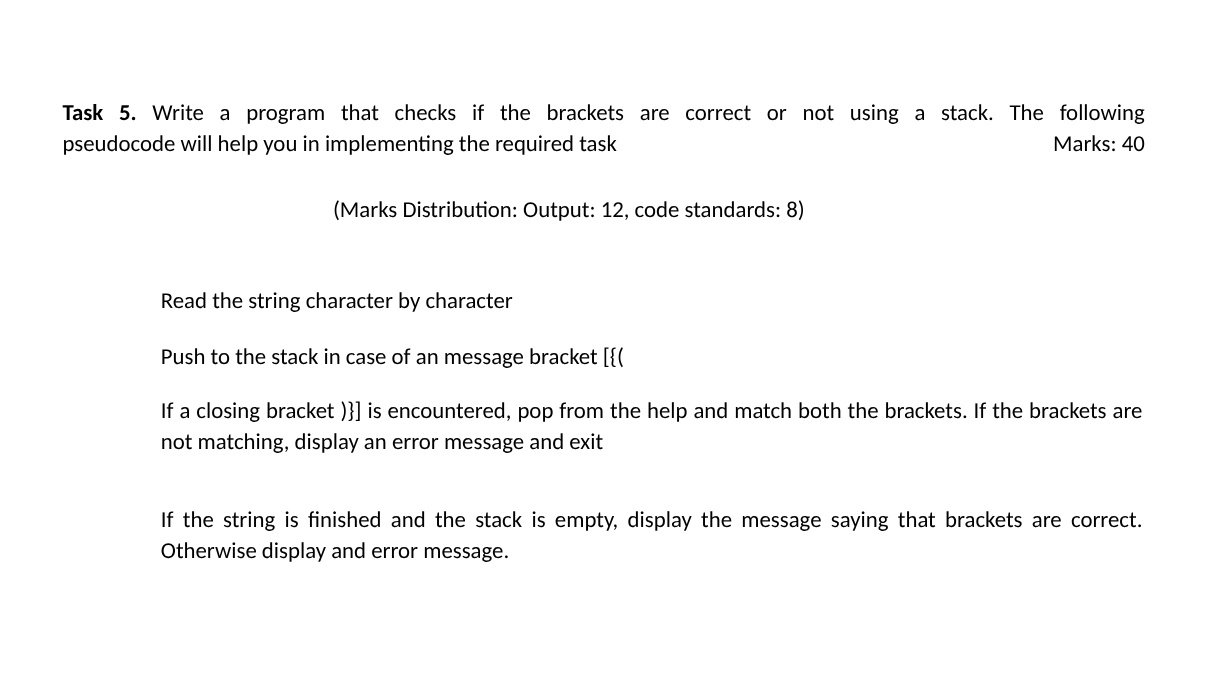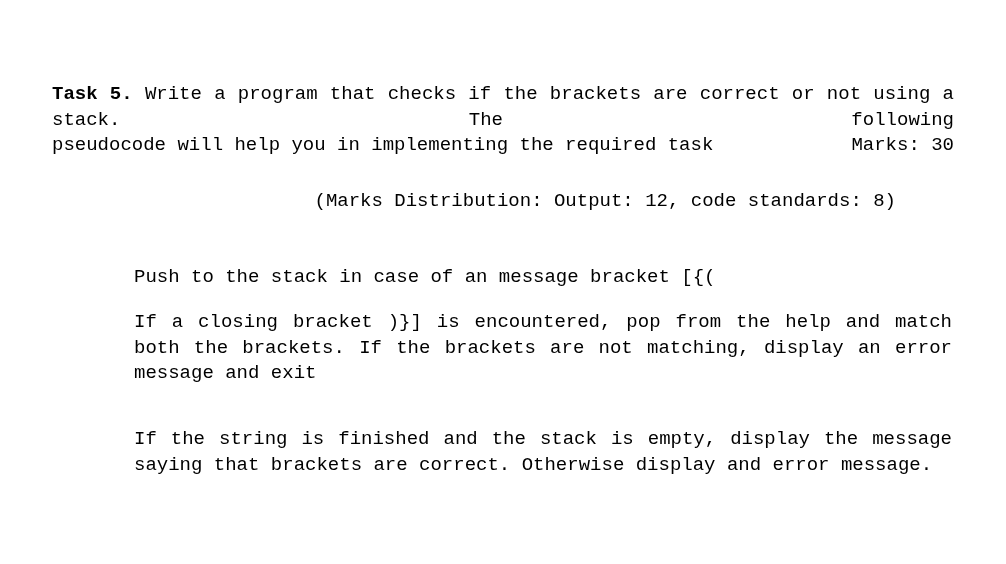--- a/index.html
+++ b/index.html
@@ -1,19 +1,18 @@
 <!DOCTYPE html>
 <html><head>
   <meta charset="utf-8">
   <style>
     * {
       margin: 0;
       padding: 0;
       box-sizing: border-box;
-      font-family: Liberation Mono, monospace;
     }
     body {
       width: 1006px;
       height: 564px;
       background: #ffffff;
       font-family: Calibri, 'Segoe UI', Arial, sans-serif;
       font-size: 19px;
       color: #000000;
       padding: 82px 52px 40px 52px;
       line-height: 1.35;
@@ -27,21 +26,21 @@
       text-align-last: justify;
     }
     .task-header .line2-wrap {
       display: flex;
       justify-content: space-between;
     }
     .task-label {
       font-weight: bold;
     }
     .marks-dist {
-      text-align: right;
+      text-align: center;
       margin-bottom: 50px;
       padding-right: 58px;
     }
     .pseudo-block {
       padding-left: 82px;
       padding-right: 2px;
     }
     .pseudo-item {
       margin-bottom: 20px;
       text-align: justify;
@@ -53,23 +52,24 @@
   </style>
 </head>
 <body>
 
 <div class="task-header">
   <div class="line1">
     <span class="task-label">Task 5.</span><span> Write a program that checks if the brackets are correct or not using a stack. The following</span>
   </div>
   <div class="line2-wrap">
     <span>pseudocode will help you in implementing the required task</span>
-    <span>Marks: 30</span>
+    <span>Marks: 40</span>
   </div>
 </div>
 
 <div class="marks-dist">(Marks Distribution: Output: 12, code standards: 8)</div>
 
 <div class="pseudo-block">
+  <div class="pseudo-item">Read the string character by character</div>
   <div class="pseudo-item">Push to the stack in case of an message bracket [{(</div>
   <div class="pseudo-item">If a closing bracket )}] is encountered, pop from the help and match both the brackets. If the brackets are not matching, display an error message and exit</div>
   <div class="pseudo-item">If the string is finished and the stack is empty, display the message saying that brackets are correct. Otherwise display and error message.</div>
 </div>
 
 </body></html>

